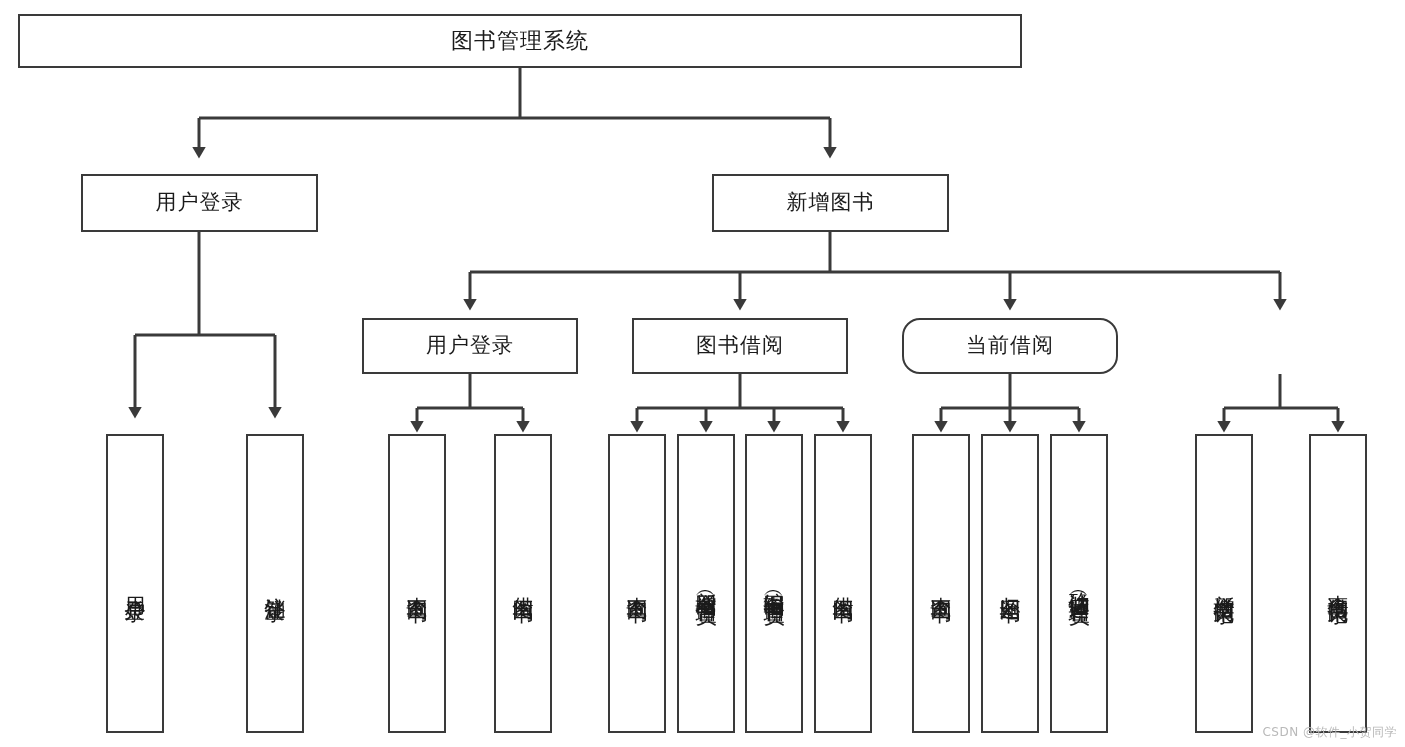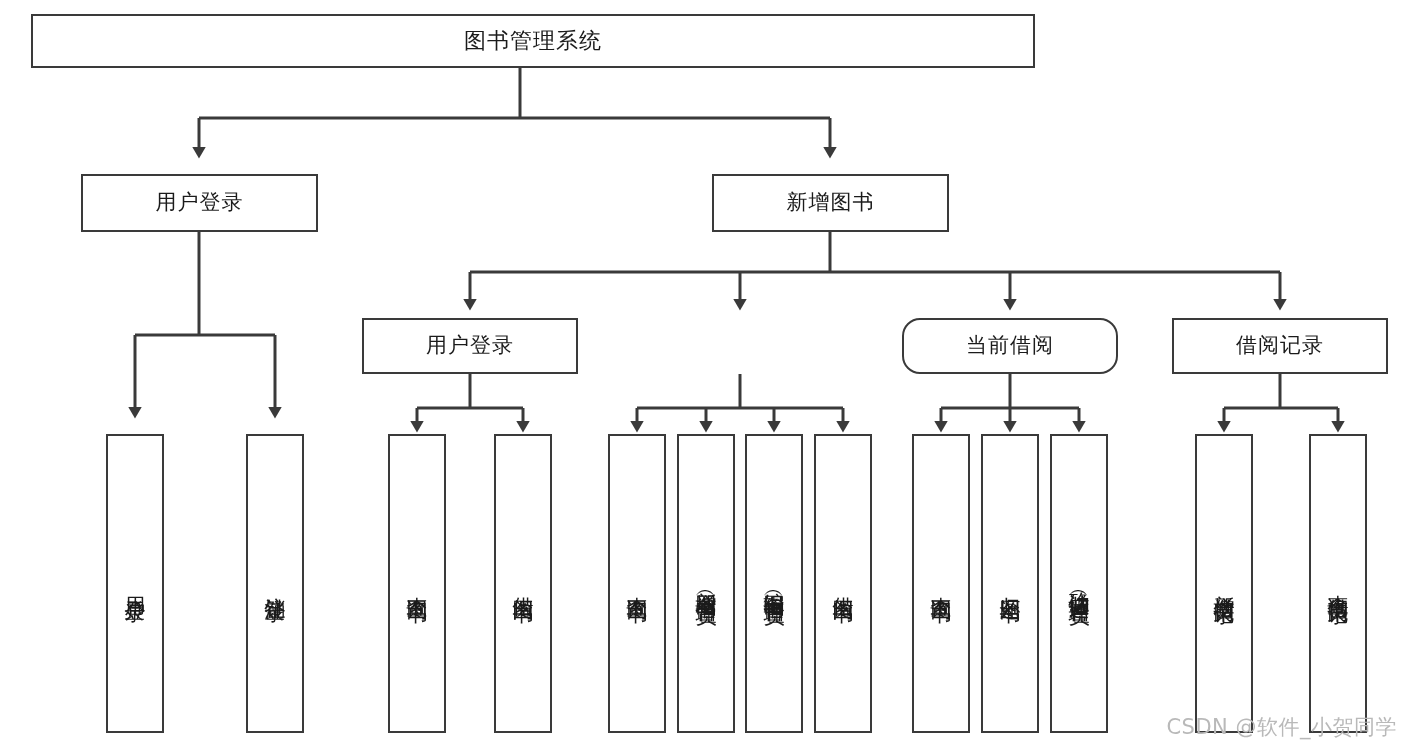--- a/index.html
+++ b/index.html
@@ -36,42 +36,41 @@
     justify-content: center;
     color: #1b1b1b;
   }
   .node.horiz {
     font-size: 21px;
     letter-spacing: 1px;
     line-height: 1.2;
   }
   .node.root {
     font-size: 22px;
-    margin-left: 13px;
   }
   .node.vert {
     writing-mode: vertical-rl;
     text-orientation: upright;
     font-size: 21px;
     letter-spacing: 2px;
     justify-content: center;
     align-items: center;
     padding: 4px 0;
   }
   .node.vert .vtext {
     writing-mode: vertical-rl;
     text-orientation: upright;
     display: block;
     white-space: nowrap;
   }
   .watermark {
     position: absolute;
     right: 8px;
     bottom: 6px;
-    font-size: 21px;
+    font-size: 12px;
     color: #b9b9b9;
     letter-spacing: 0.5px;
     white-space: nowrap;
     font-family: "DejaVu Sans", "Liberation Sans", sans-serif;
   }
 </style>
 </head>
 <body>
 
 <div id="canvas">
@@ -136,28 +135,28 @@
   </div>
 
   <div class="node horiz" style="left:712px; top:174px; width:237px; height:58px;">
     <span>新增图书</span>
   </div>
 
   <div class="node horiz" style="left:362px; top:318px; width:216px; height:56px;">
     <span>用户登录</span>
   </div>
 
+  <div class="node horiz" style="left:632px; top:318px; width:216px; height:56px;">
+    <span>图书借阅</span>
+  </div>
 
   <div class="node horiz" style="left:902px; top:318px; width:216px; height:56px;border-radius:18px;">
     <span>当前借阅</span>
   </div>
 
-  <div class="node horiz" style="left:1172px; top:318px; width:216px; height:56px;">
-    <span>借阅记录</span>
-  </div>
 
   <div class="node vert" style="left:106px; top:434px; width:58px; height:299px;">
     <span class="vtext">用户登录</span>
   </div>
   <div class="node vert" style="left:246px; top:434px; width:58px; height:299px;">
     <span class="vtext">注销登录</span>
   </div>
 
   <div class="node vert" style="left:388px; top:434px; width:58px; height:299px;">
     <span class="vtext">查询图书</span>

